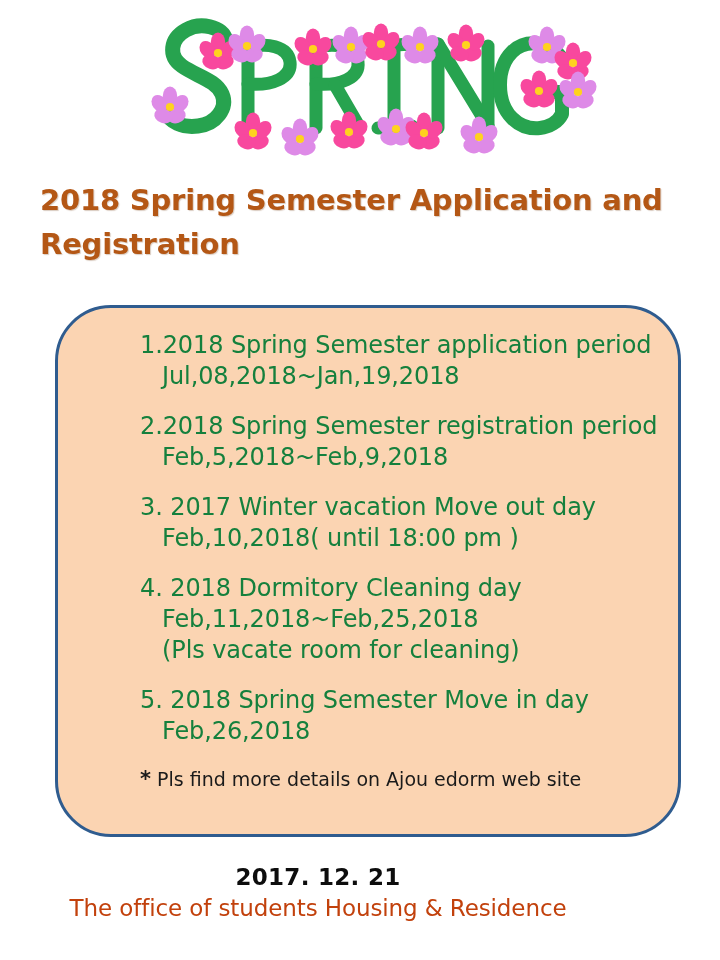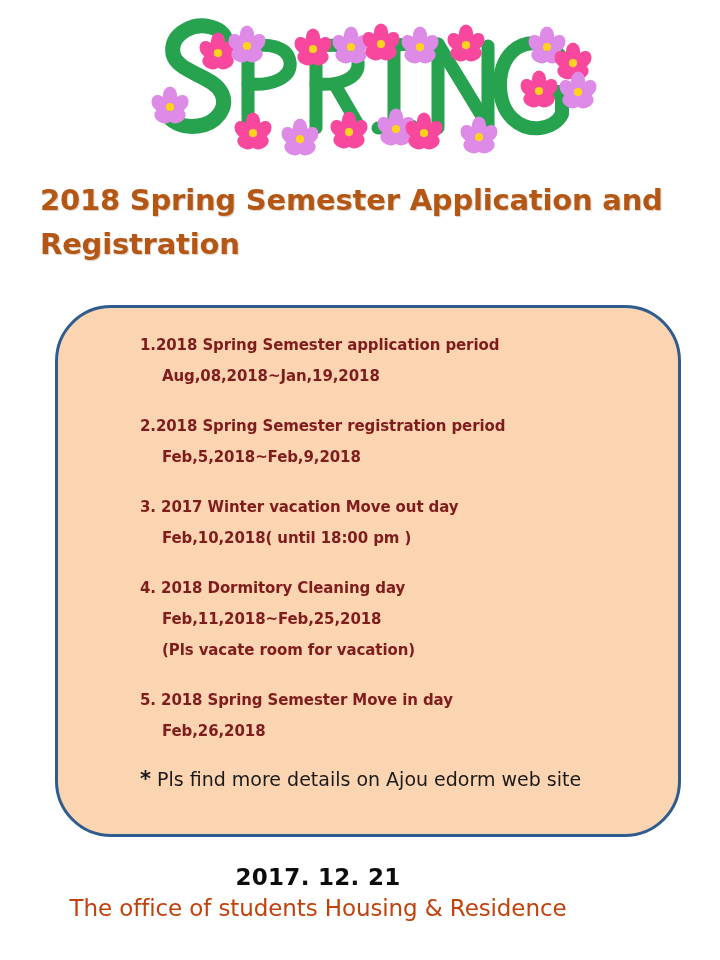--- a/index.html
+++ b/index.html
@@ -68,24 +68,24 @@
 
   .notice-item {
     margin-bottom: 19px;
   }
   .notice-item:last-of-type {
     margin-bottom: 0;
   }
   .notice-line {
     display: block;
     white-space: nowrap;
-    color: #7f1d1d;
-    font-family: "DejaVu Sans", sans-serif;
-    font-weight: bold;
-    font-size: 15px;
+    color: #15803d;
+    font-family: "DejaVu Sans", sans-serif;
+    font-weight: normal;
+    font-size: 24px;
     line-height: 31px;
     letter-spacing: -0.1px;
   }
   .notice-line.indent {
     padding-left: 22px;
   }
 
   #notice-footnote {
     margin-top: 12px;
     white-space: nowrap;
@@ -217,37 +217,37 @@
 <div id="poster-title">
   <span class="title-line">2018 Spring Semester Application and</span>
   <span class="title-line">Registration</span>
 </div>
 
 <div id="notice-box">
   <div id="notice-list">
 
     <div class="notice-item">
       <span class="notice-line">1.2018 Spring Semester application period</span>
-      <span class="notice-line indent">Aug,08,2018~Jan,19,2018</span>
+      <span class="notice-line indent">Jul,08,2018~Jan,19,2018</span>
     </div>
 
     <div class="notice-item">
       <span class="notice-line">2.2018 Spring Semester registration period</span>
       <span class="notice-line indent">Feb,5,2018~Feb,9,2018</span>
     </div>
 
     <div class="notice-item">
       <span class="notice-line">3. 2017 Winter vacation Move out day</span>
       <span class="notice-line indent">Feb,10,2018( until 18:00 pm )</span>
     </div>
 
     <div class="notice-item">
       <span class="notice-line">4. 2018 Dormitory Cleaning day</span>
       <span class="notice-line indent">Feb,11,2018~Feb,25,2018</span>
-      <span class="notice-line indent">(Pls vacate room for vacation)</span>
+      <span class="notice-line indent">(Pls vacate room for cleaning)</span>
     </div>
 
     <div class="notice-item">
       <span class="notice-line">5. 2018 Spring Semester Move in day</span>
       <span class="notice-line indent">Feb,26,2018</span>
     </div>
 
     <div id="notice-footnote">
       <span class="star">*</span><span class="footnote-text"> Pls find more details on Ajou edorm web site</span>
     </div>

